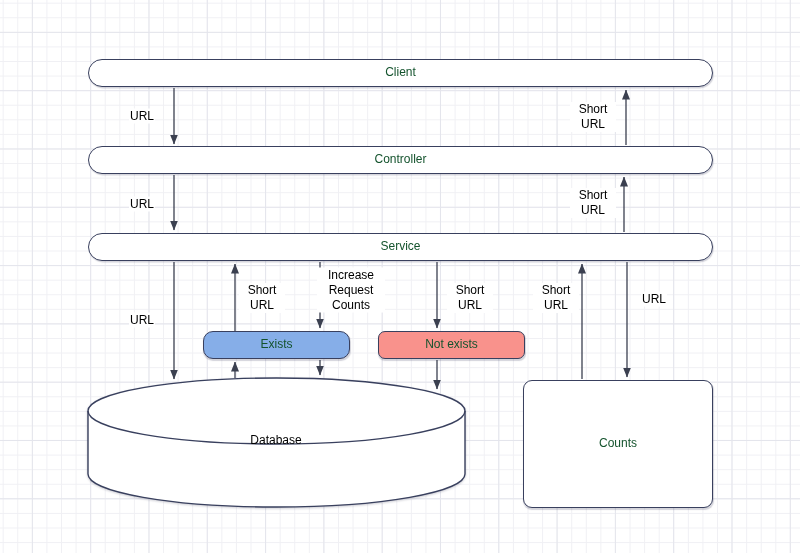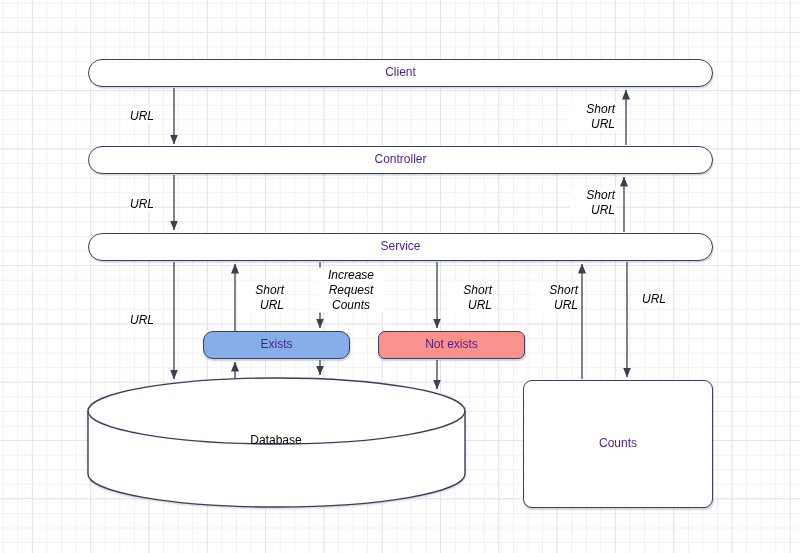--- a/index.html
+++ b/index.html
@@ -16,41 +16,41 @@
       linear-gradient(to bottom,#e4e5ec 1px,transparent 1px),
       linear-gradient(to right,#f0f0f4 1px,transparent 1px),
       linear-gradient(to bottom,#f0f0f4 1px,transparent 1px);
     background-size:58.3px 58.3px,58.3px 58.3px,14.58px 14.58px,14.58px 14.58px;
     background-position:31.9px 31.9px,31.9px 31.9px,2.7px 2.7px,2.7px 2.7px;
   }
   .node{
     position:absolute;box-sizing:border-box;
     border:1.4px solid #39405e;background:#ffffff;
     display:flex;align-items:center;justify-content:center;
-    font-size:12px;color:#4c1d95;line-height:1.1;
+    font-size:12px;color:#14532d;line-height:1.1;
     box-shadow:0.8px 1.4px 1px rgba(85,85,110,0.25);
     z-index:1;
   }
   .pill{left:88px;width:625px;height:28px;border-radius:14px;}
   #node-client{top:59px;}
   #node-controller{top:146px;}
   #node-service{top:233px;}
   .branch{top:331px;width:147px;height:28px;border-radius:7px;}
   #node-exists{left:203px;}
   #node-not-exists{left:378px;}
   #node-encoder{left:523px;top:380px;width:190px;height:128px;border-radius:9px;}
   svg.overlay{position:absolute;left:0;top:0;z-index:2;}
   .cyl-body{filter:drop-shadow(0.8px 1.4px 0.8px rgba(85,85,110,0.3));}
   .edge{stroke:#3b4050;stroke-width:1.3px;}
   .edge-label{
     position:absolute;transform:translate(-50%,-50%);
     background:#ffffff;color:#000;font-size:12px;line-height:15px;
-    text-align:center;padding:0 1px;z-index:3;white-space:normal;font-style:italic;
+    text-align:center;padding:0 1px;z-index:3;white-space:normal;
   }
-  .w44{width:44px;text-align:right;}
+  .w44{width:44px;}
   .w66{width:66px;}
   #db-label{position:absolute;left:276px;top:440px;transform:translate(-50%,-50%);
     font-size:12px;color:#000;z-index:3;}
 </style>
 </head>
 <body>
 
 <div class="canvas">
 
   <div class="node pill" id="node-client">

